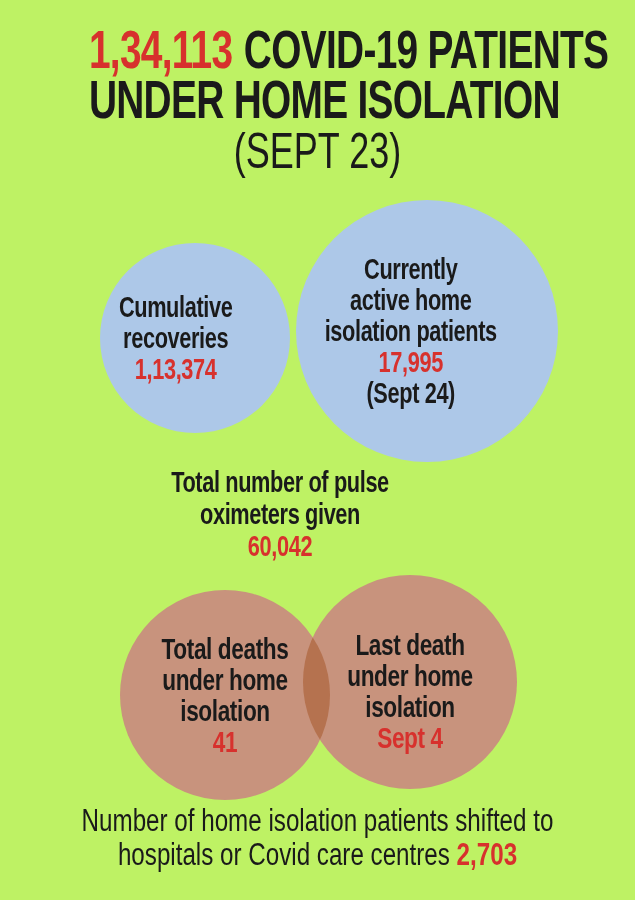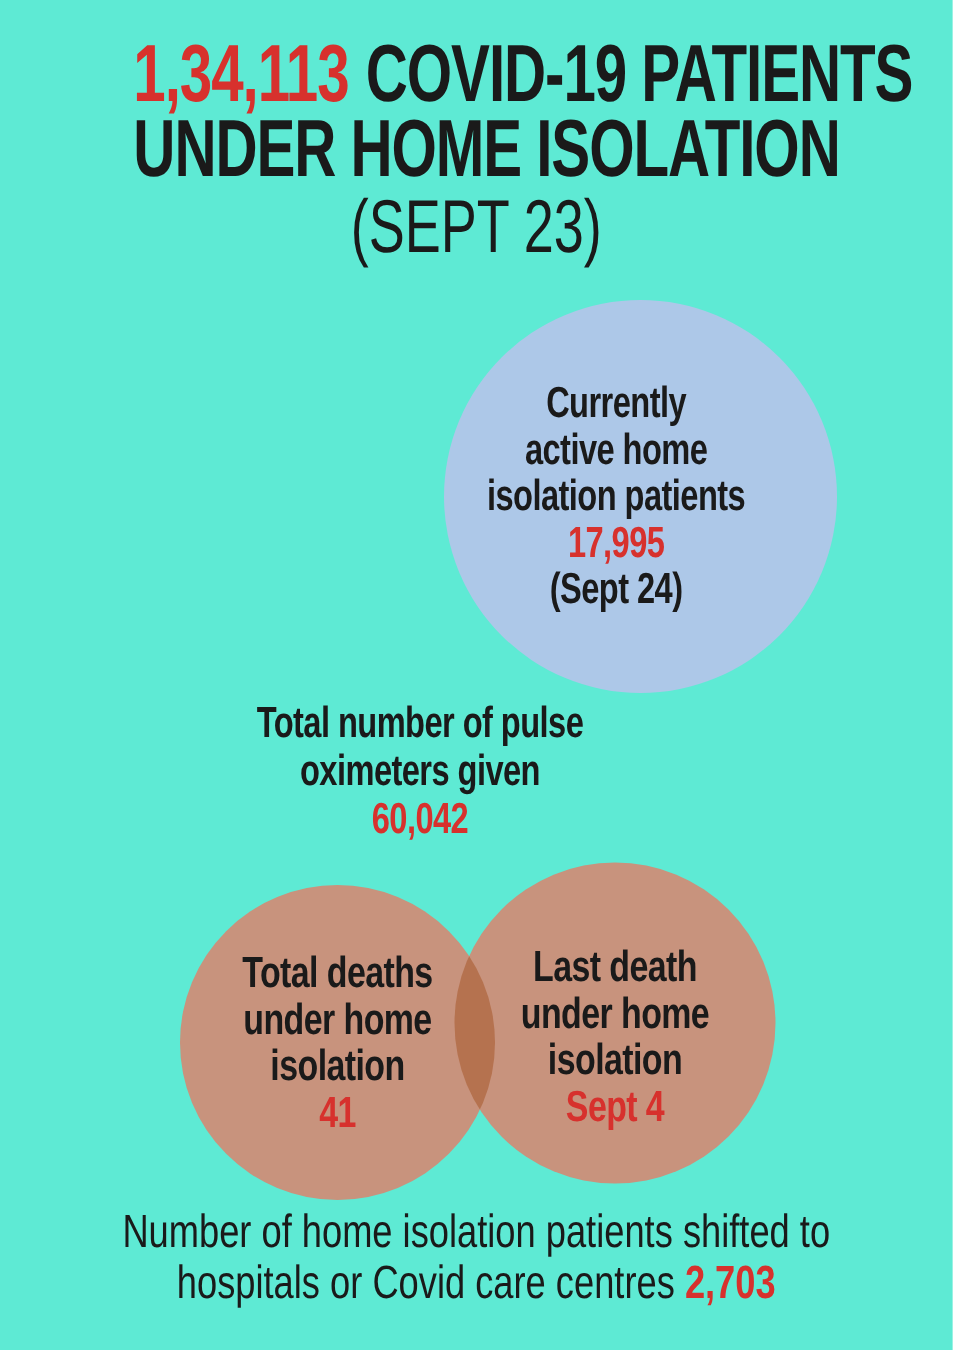--- a/index.html
+++ b/index.html
@@ -1,19 +1,19 @@
 <!DOCTYPE html>
 <html><head>
 <meta charset="utf-8">
 <style>
   html,body { margin:0; padding:0; }
   .canvas {
     position:relative;
     width:635px; height:900px;
-    background:#5eead4;
+    background:#bef264;
     color:#1a1a1a;
     font-family:"Liberation Sans", sans-serif;
     overflow:hidden;
   }
   .red { color:#d7312d; }
   .bold { font-weight:700; }
 
   
   .title {
     position:absolute; top:24px; left:0; width:635px;
@@ -75,20 +75,27 @@
 <div class="canvas">
 
   <div class="title">
     <div class="t-line">
       <span class="red num">1,34,113</span><span>COVID-19 PATIENTS</span>
     </div>
     <div class="t-line">UNDER HOME ISOLATION</div>
     <div class="t-date">(SEPT 23)</div>
   </div>
 
+  <div class="bubble blue bubble-small">
+    <div class="ctext">
+      <div>Cumulative</div>
+      <div>recoveries</div>
+      <div class="red">1,13,374</div>
+    </div>
+  </div>
 
   <div class="bubble blue bubble-big">
     <div class="ctext">
       <div>Currently</div>
       <div>active home</div>
       <div>isolation patients</div>
       <div class="red">17,995</div>
       <div>(Sept 24)</div>
     </div>
   </div>

